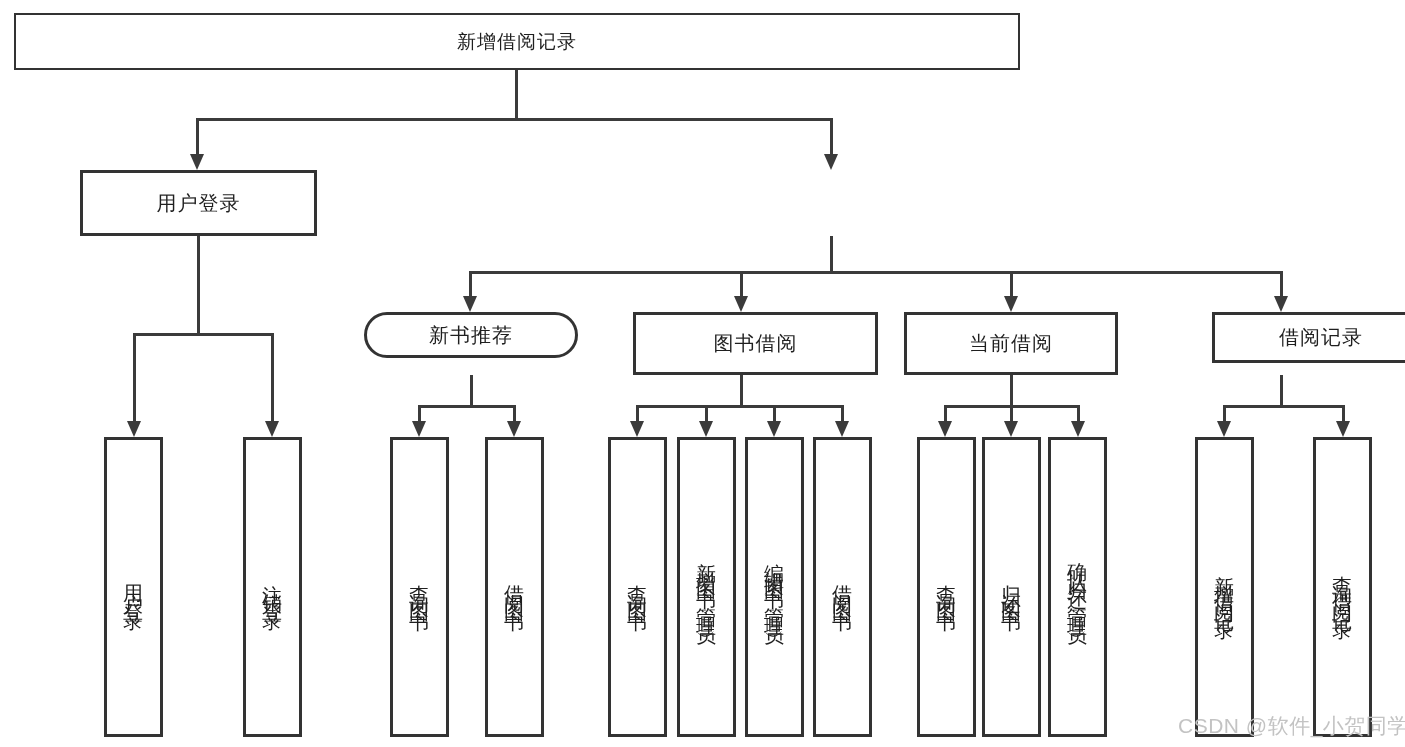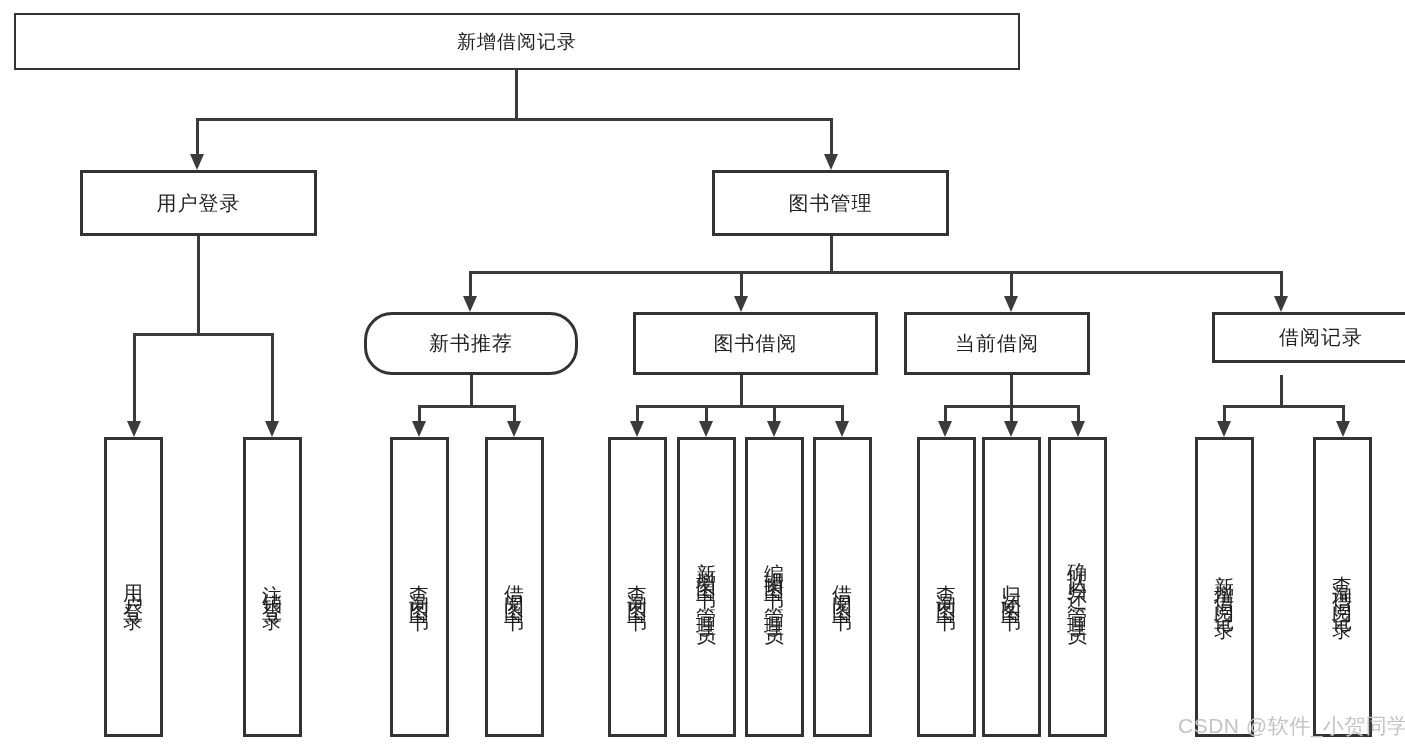--- a/index.html
+++ b/index.html
@@ -75,23 +75,20 @@
     <div class="ln" style="left:196px; top:118px; width:637px; height:3px;"></div>
     <div class="ln" style="left:196px; top:118px; width:3px; height:38px;"></div>
     <div class="ah" style="left:190px; top:154px;"></div>
     <div class="ln" style="left:830px; top:118px; width:3px; height:38px;"></div>
     <div class="ah" style="left:824px; top:154px;"></div>
   </div>
 
   <div class="box" style="left:80px; top:170px; width:237px; height:66px;">
     <span class="hlabel">用户登录</span>
   </div>
-  <div class="box" style="left:712px; top:170px; width:237px; height:66px;">
-    <span class="hlabel">图书管理</span>
-  </div>
 
   <div>
     <div class="ln" style="left:197px; top:236px; width:3px; height:99px;"></div>
     <div class="ln" style="left:133px; top:333px; width:141px; height:3px;"></div>
     <div class="ln" style="left:133px; top:333px; width:3px; height:90px;"></div>
     <div class="ah" style="left:127px; top:421px;"></div>
     <div class="ln" style="left:271px; top:333px; width:3px; height:90px;"></div>
     <div class="ah" style="left:265px; top:421px;"></div>
   </div>
 
@@ -101,27 +98,27 @@
     <div class="ln" style="left:469px; top:271px; width:3px; height:27px;"></div>
     <div class="ah" style="left:463px; top:296px;"></div>
     <div class="ln" style="left:740px; top:271px; width:3px; height:27px;"></div>
     <div class="ah" style="left:734px; top:296px;"></div>
     <div class="ln" style="left:1010px; top:271px; width:3px; height:27px;"></div>
     <div class="ah" style="left:1004px; top:296px;"></div>
     <div class="ln" style="left:1280px; top:271px; width:3px; height:27px;"></div>
     <div class="ah" style="left:1274px; top:296px;"></div>
   </div>
 
-  <div class="box" style="left:364px; top:312px; width:214px; height:63px;border-radius:28px;">
+  <div class="box" style="left:364px; top:312px; width:214px; height:46px;border-radius:28px;">
     <span class="hlabel">新书推荐</span>
   </div>
   <div class="box" style="left:633px; top:312px; width:245px; height:63px;">
     <span class="hlabel">图书借阅</span>
   </div>
-  <div class="box" style="left:904px; top:312px; width:186px; height:63px;">
+  <div class="box" style="left:904px; top:312px; width:214px; height:63px;">
     <span class="hlabel">当前借阅</span>
   </div>
   <div class="box" style="left:1212px; top:312px; width:218px; height:51px;">
     <span class="hlabel">借阅记录</span>
   </div>
 
   <div>
     <div class="ln" style="left:470px; top:375px; width:3px; height:32px;"></div>
     <div class="ln" style="left:418px; top:405px; width:98px; height:3px;"></div>
     <div class="ln" style="left:418px; top:405px; width:3px; height:18px;"></div>

